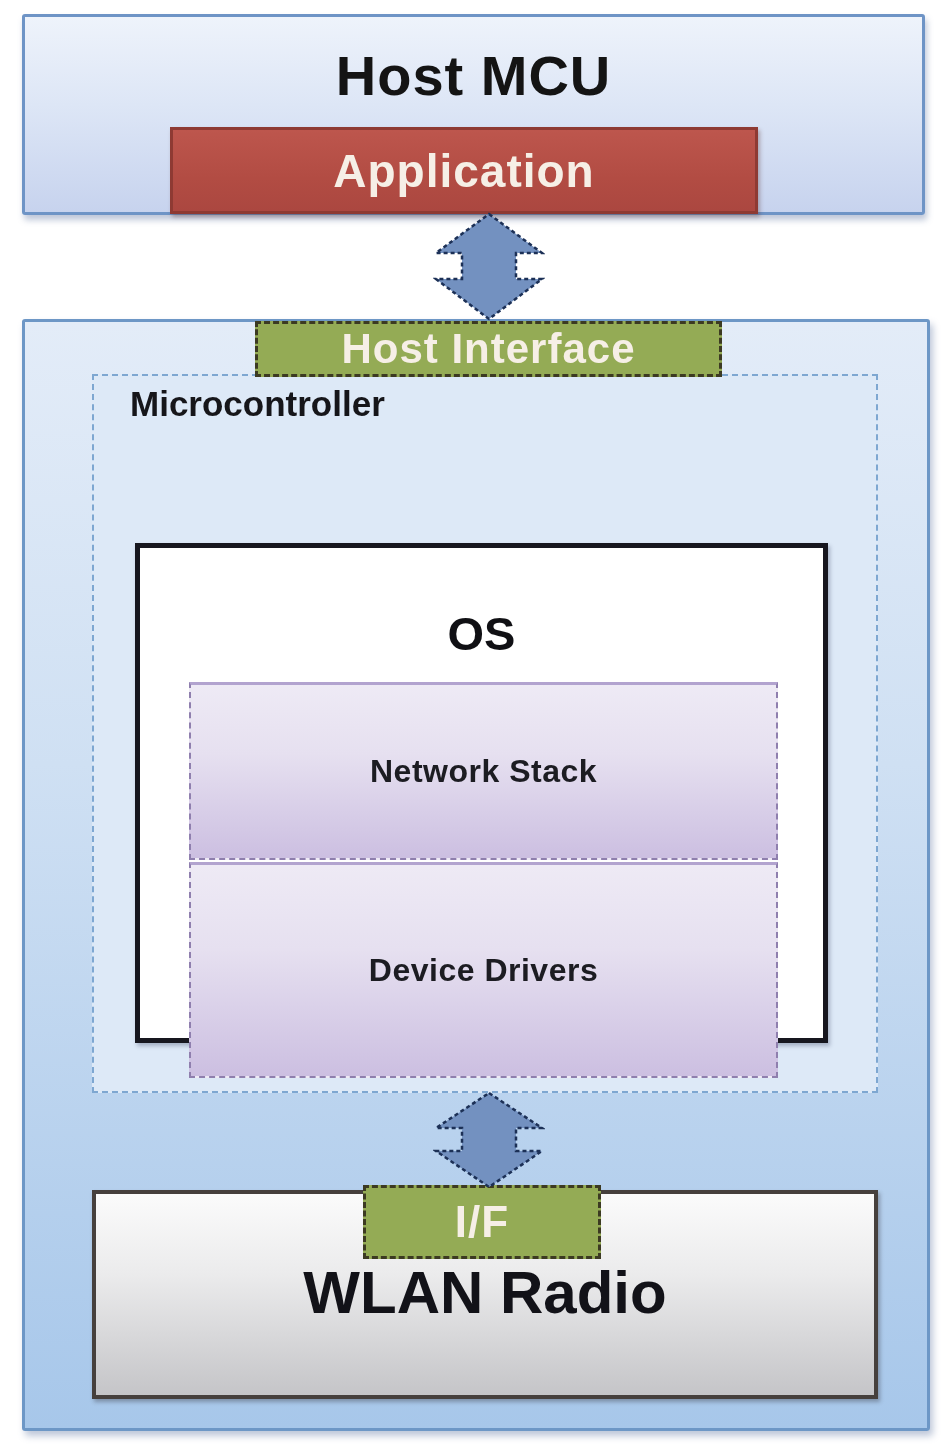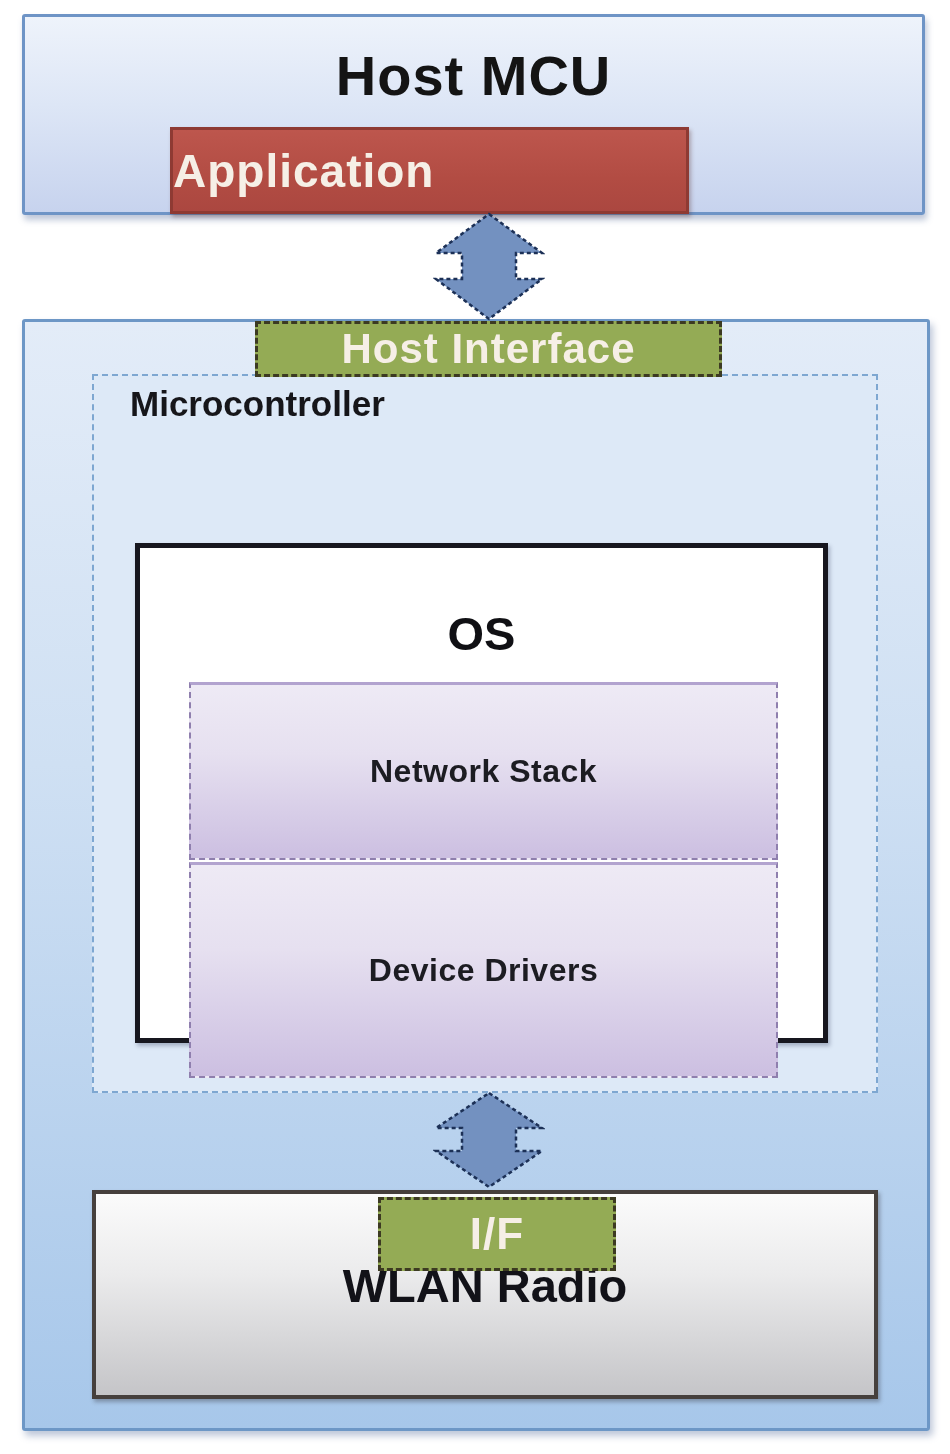--- a/index.html
+++ b/index.html
@@ -22,24 +22,24 @@
     border-radius: 3px;
     box-shadow: 2px 5px 6px rgba(110,130,170,0.45);
   }
   .host-mcu-title {
     position: absolute; left: 0; top: 26px; width: 100%;
     text-align: center;
     font-size: 56px; font-weight: bold; color: #141414;
     letter-spacing: 1px;
   }
   .app-box {
-    left: 170px; top: 127px; width: 519px; height: 87px;
+    left: 170px; top: 127px; width: 588px; height: 87px;
     background: linear-gradient(180deg, #bd564d 0%, #b24c43 60%, #ab4740 100%);
     border: 3px solid #8e3a33;
-    display: flex; align-items: center; 
+    display: flex; align-items: center; justify-content: center;
     box-shadow: 2px 3px 4px rgba(90,50,50,0.35);
   }
   .label-light {
     color: #f6efe6; font-size: 46px; font-weight: bold;
     letter-spacing: 1px;
   }
 
   
   .arrow { position: absolute; }
   .arrow polygon {
@@ -111,27 +111,27 @@
   
   .wlan-box {
     left: 92px; top: 1190px; width: 786px; height: 209px;
     background: linear-gradient(180deg, #fbfbfb 0%, #ebebec 40%, #c5c5c8 100%);
     border: 4px solid #46403d;
     box-shadow: 2px 3px 4px rgba(60,60,70,0.4);
   }
   .wlan-label {
     position: absolute; left: 0; top: 64px; width: 100%;
     text-align: center;
-    font-size: 47px; font-weight: 600; color: #121218;
+    font-size: 60px; font-weight: 600; color: #121218;
   }
   .if-box {
-    left: 378px; top: 1185px; width: 238px; height: 74px;
+    left: 363px; top: 1185px; width: 238px; height: 74px;
     background: #94ab55;
     border: 3px dashed #3c3a22;
-    display: flex; align-items: center; justify-content: center; margin-top: 12px;
+    display: flex; align-items: center; justify-content: center;
   }
   .if-box .label-light { font-size: 44px; }
 </style>
 </head>
 <body>
 
 <div class="canvas">
 
   <div class="box host-mcu">
     <div class="host-mcu-title">Host MCU</div>

